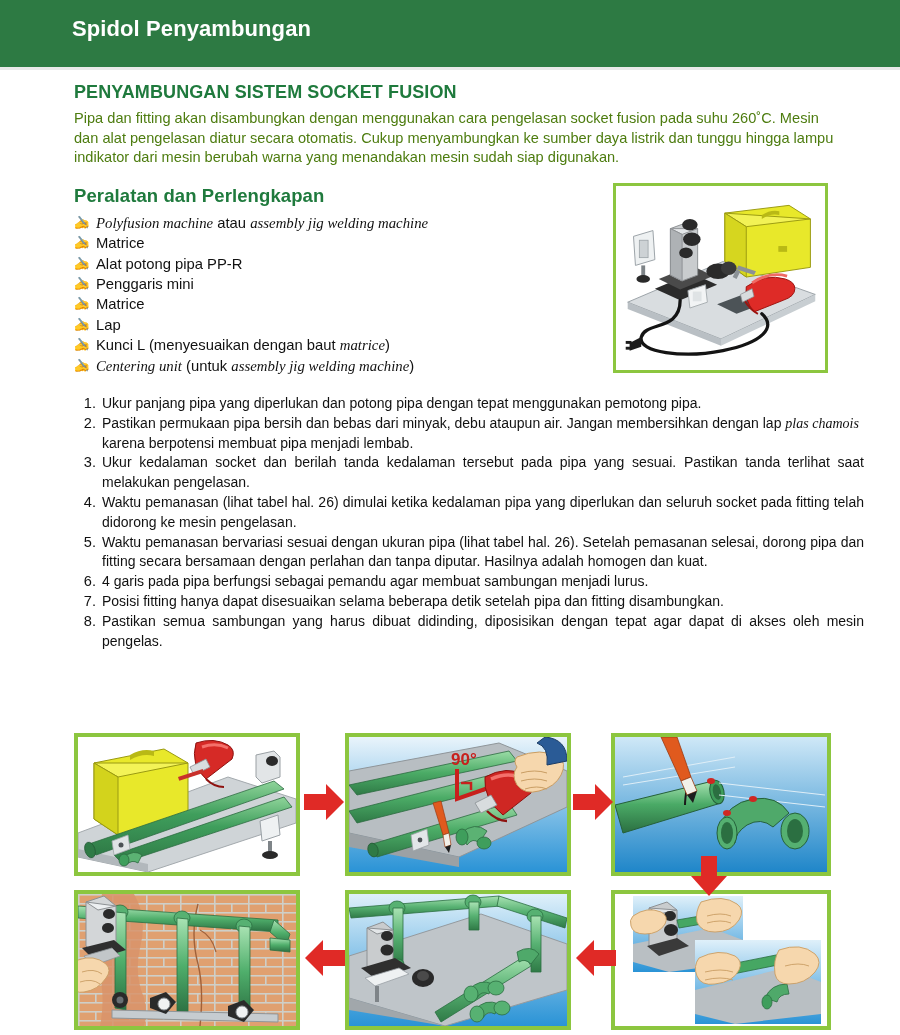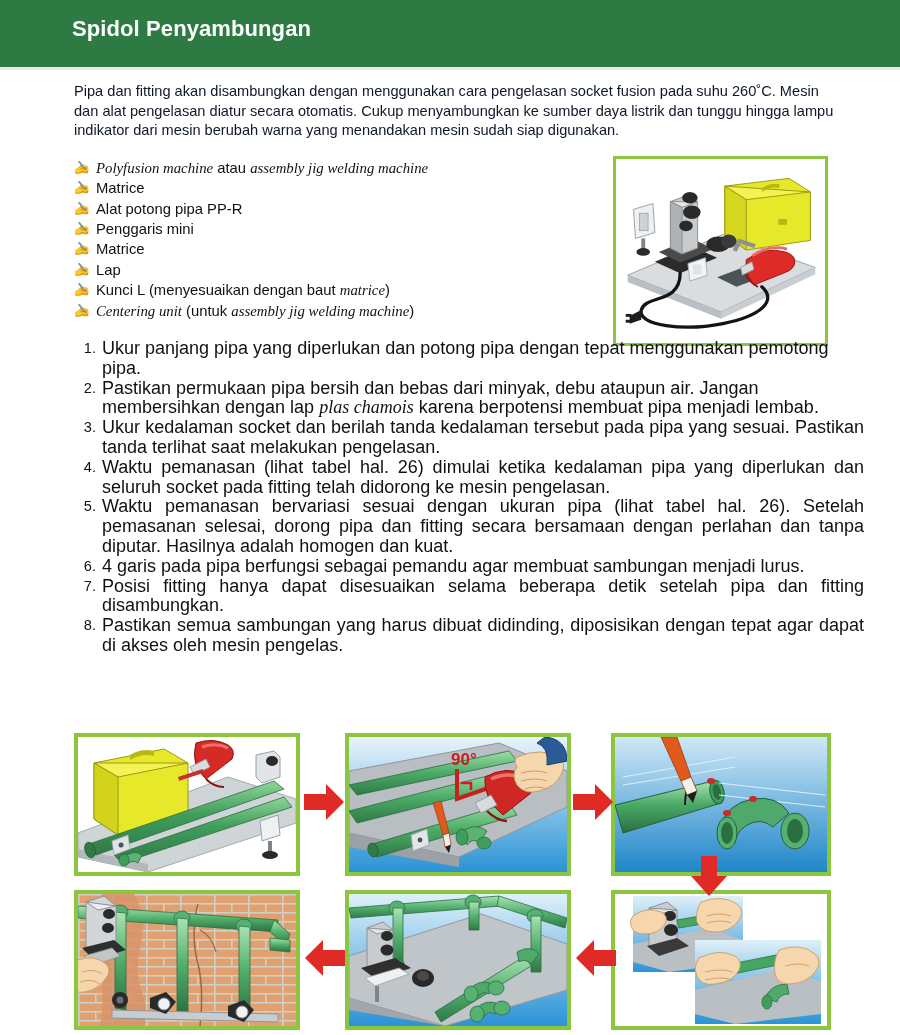--- a/index.html
+++ b/index.html
@@ -58,21 +58,21 @@
   }
   h2.section-head.sub {
     font-size: 18.5px;
   }
 
   p.intro {
     margin: 0;
     width: 772px;
     font-size: 14.6px;
     line-height: 19.6px;
-    color: #0f172a;
+    color: #4d7c0f;
   }
 
   
   .equip-wrap {
     position: relative;
     margin-top: 17px;
   }
   .equip-list {
     list-style: none;
     margin: 3px 0 0 0;
@@ -116,21 +116,21 @@
     margin: 2px 0 0 0;
     padding: 0;
     list-style: none;
     counter-reset: proc;
     width: 790px;
   }
   ol.proc > li {
     counter-increment: proc;
     position: relative;
     padding-left: 28px;
-    font-size: 18px;
+    font-size: 14px;
     line-height: 19.8px;
     color: #111;
     margin-bottom: 0px;
     text-align: left;
   }
   ol.proc > li::before {
     content: counter(proc) ".";
     position: absolute;
     left: 4px;
     top: 0;
@@ -179,23 +179,25 @@
 </style>
 </head>
 <body>
 
 <div class="header-bar"></div>
 <div class="header-title">Spidol Penyambungan</div>
 <div class="header-rule"></div>
 
 <div class="content">
 
+  <h2 class="section-head">PENYAMBUNGAN SISTEM SOCKET FUSION</h2>
   <p class="intro">Pipa dan fitting akan disambungkan dengan menggunakan cara pengelasan socket fusion pada suhu 260˚C. Mesin dan alat pengelasan diatur secara otomatis. Cukup menyambungkan ke sumber daya listrik dan tunggu hingga lampu indikator dari mesin berubah warna yang menandakan mesin sudah siap digunakan.</p>
 
   <div class="equip-wrap">
+    <h2 class="section-head sub">Peralatan dan Perlengkapan</h2>
     <ul class="equip-list" id="equip-list">
         <li><span class="bullet">✍</span><span class="it">Polyfusion machine</span><span> atau </span><span class="it">assembly jig welding machine</span></li>
         <li><span class="bullet">✍</span><span>Matrice</span></li>
         <li><span class="bullet">✍</span><span>Alat potong pipa PP-R</span></li>
         <li><span class="bullet">✍</span><span>Penggaris mini</span></li>
         <li><span class="bullet">✍</span><span>Matrice</span></li>
         <li><span class="bullet">✍</span><span>Lap</span></li>
         <li><span class="bullet">✍</span><span>Kunci L (menyesuaikan dengan baut </span><span class="it">matrice</span><span>)</span></li>
         <li><span class="bullet">✍</span><span class="it">Centering unit</span><span> (untuk </span><span class="it">assembly jig welding machine</span><span>)</span></li>
       </ul>

